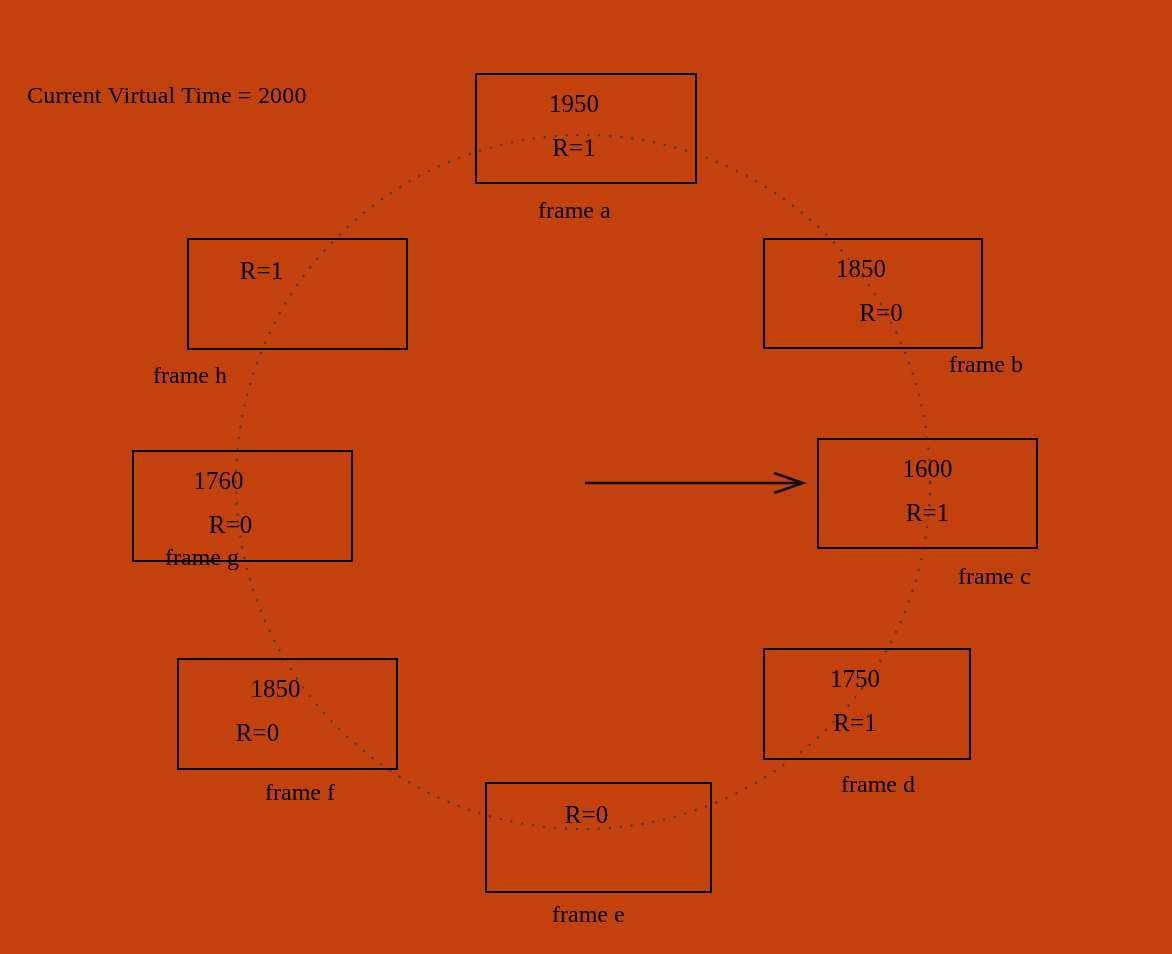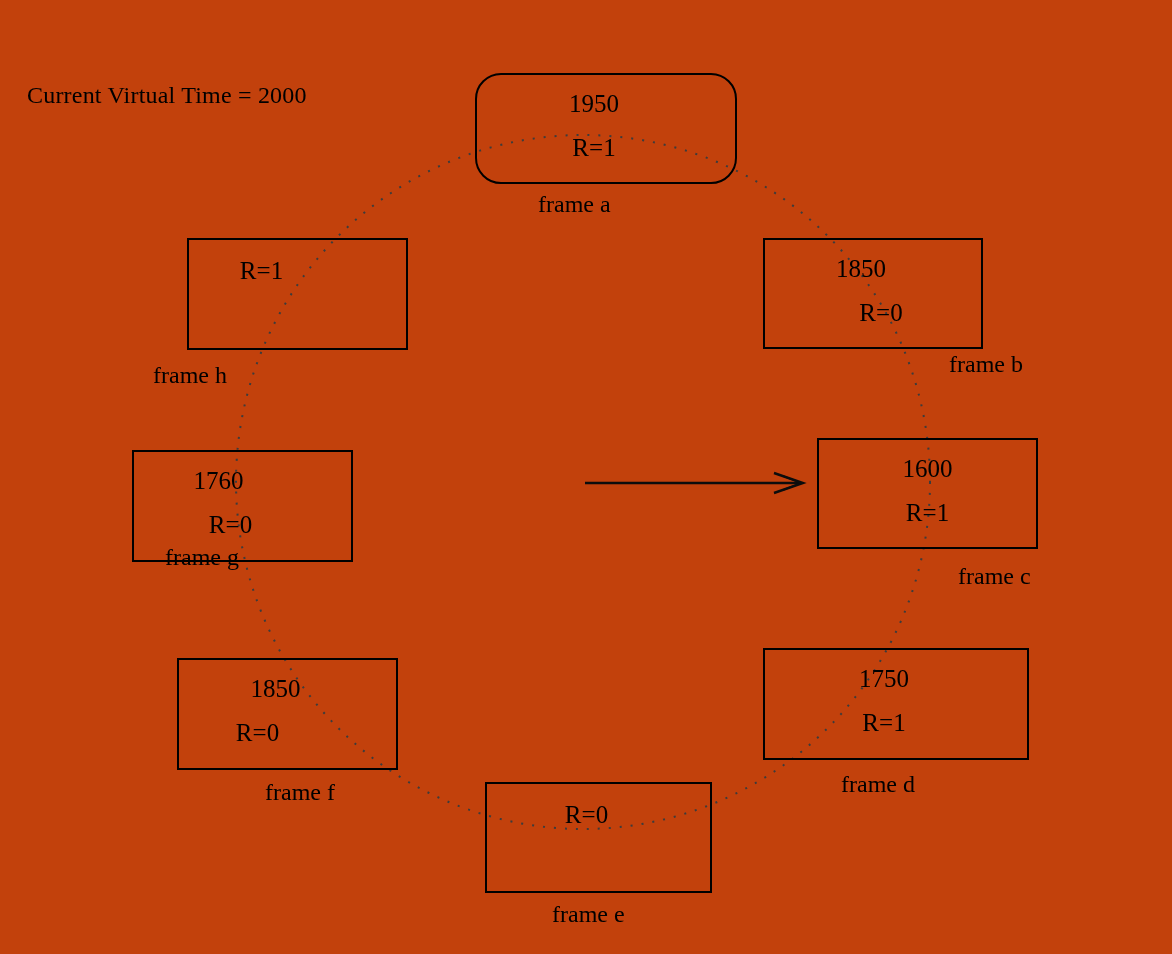--- a/index.html
+++ b/index.html
@@ -48,29 +48,29 @@
     line-height: 27px;
     transform: translateX(-12px);
   }
   .flabel {
     position: absolute;
     font-size: 24px;
     line-height: 26px;
     white-space: nowrap;
   }
   
-  .box-a { left: 475px; top:  73px; width: 262px; height: 111px; border-radius: 26px; }
+  .box-a { left: 475px; top:  73px; width: 222px; height: 111px; }
   .box-b { left: 763px; top: 238px; width: 220px; height: 111px; }
   .box-c { left: 817px; top: 438px; width: 221px; height: 111px; }
-  .box-d { left: 763px; top: 648px; width: 266px; height: 112px; }
+  .box-d { left: 763px; top: 648px; width: 208px; height: 112px; }
   .box-e { left: 485px; top: 782px; width: 227px; height: 111px; }
   .box-f { left: 177px; top: 658px; width: 221px; height: 112px; }
   .box-g { left: 132px; top: 450px; width: 221px; height: 112px; }
   .box-h { left: 187px; top: 238px; width: 221px; height: 112px; }
-  .lbl-a { left: 538px; top: 191px; text-align: center; }
+  .lbl-a { left: 538px; top: 197px; text-align: center; }
   .lbl-b { left: 949px; top: 351px; }
   .lbl-c { left: 958px; top: 563px; }
   .lbl-d { left: 841px; top: 771px; }
   .lbl-e { left: 552px; top: 901px; }
   .lbl-f { left: 265px; top: 779px; }
   .lbl-g { left: 165px; top: 544px; }
   .lbl-h { left: 153px; top: 362px; }
 </style>
 </head>
 <body>

